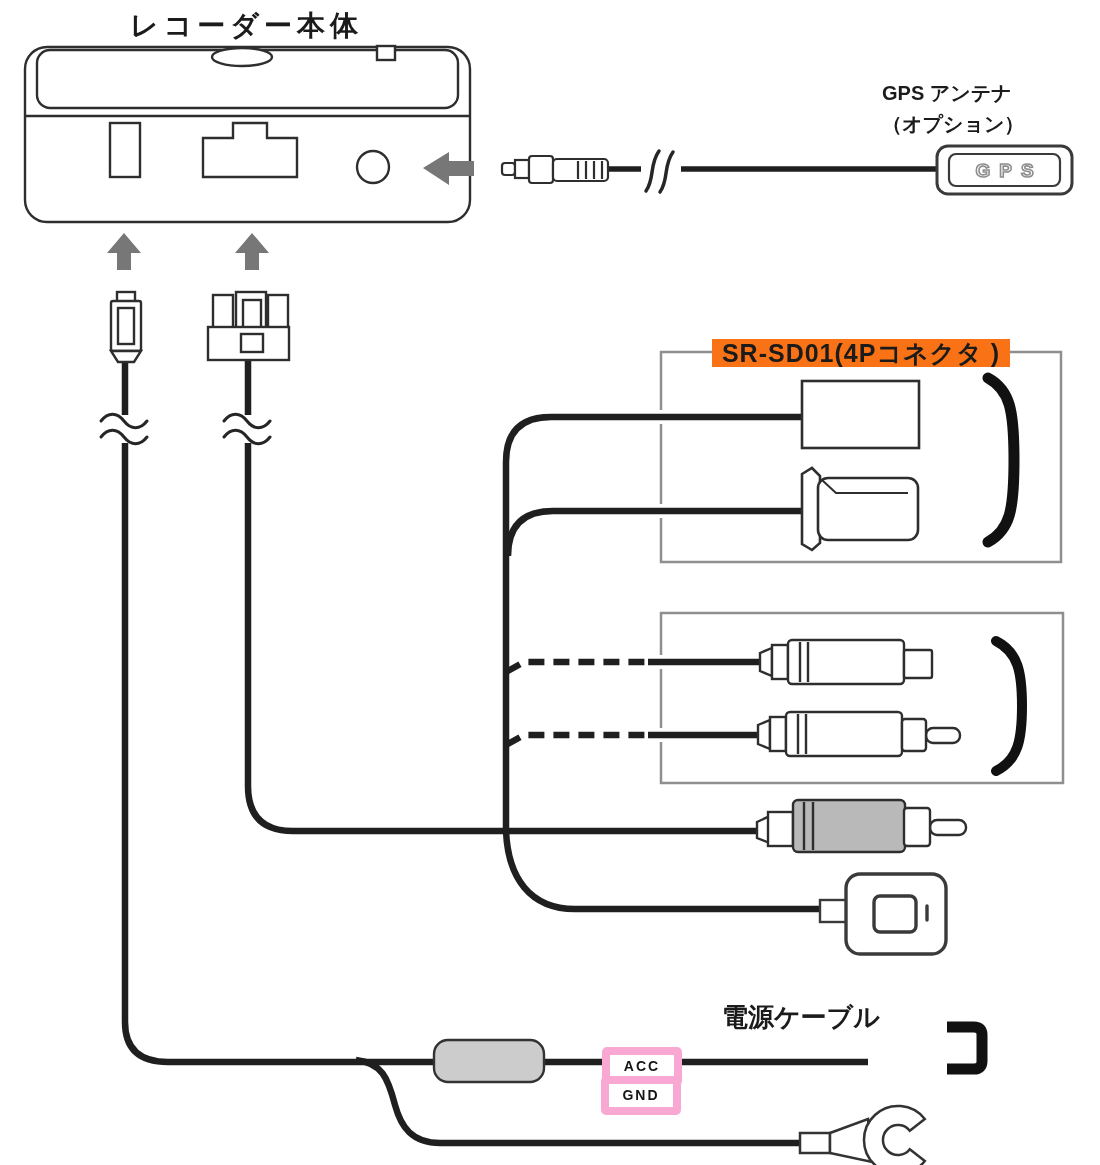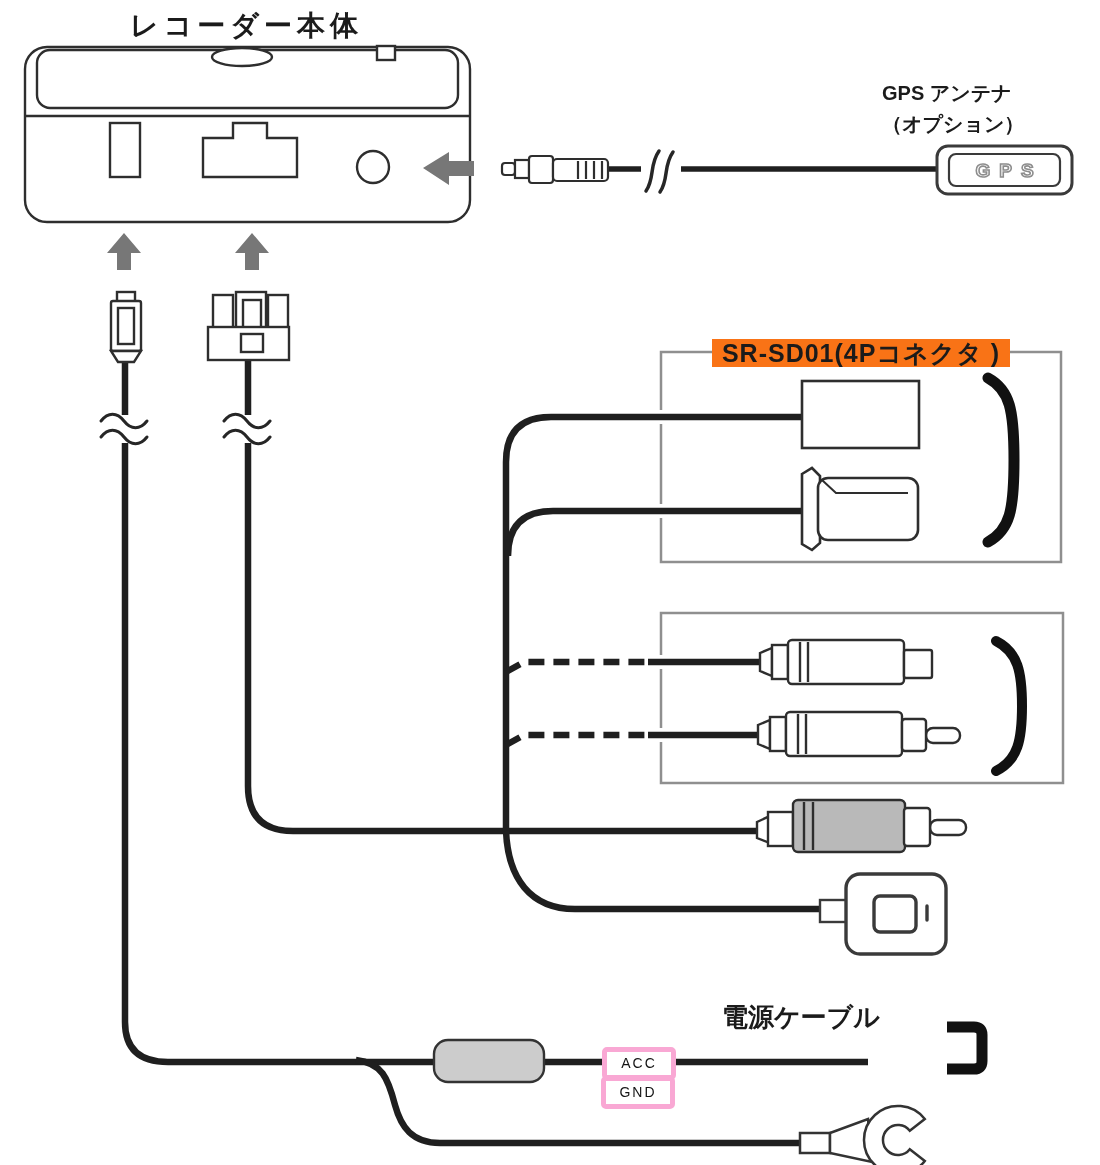--- a/index.html
+++ b/index.html
@@ -11,22 +11,22 @@
   .lbl{position:absolute;font-weight:700;color:#1b1b1b;white-space:nowrap;}
   .title{left:130px;top:7px;font-size:28px;letter-spacing:5px;}
   .gps-label{left:882px;top:78px;font-size:20px;line-height:31px;}
   .video-label{left:671px;top:249px;font-size:25px;line-height:32px;}
   .boxlabel{position:absolute;text-align:center;font-weight:700;font-size:25px;letter-spacing:1px;}
   .boxlabel span{background:#f97316;padding:0 10px;}
   .sd01{left:661px;top:337px;width:400px;}
   .sd02{left:661px;top:598px;width:402px;}
   .power-label{left:722px;top:992px;font-size:26px;margin-top:8px;}
   .tag{
-    position:absolute;background:#ffffff;border:5px solid #f9a8d4;border-radius:5px;
-    font-size:14px;font-weight:400;letter-spacing:2px;text-align:center;line-height:23px;
+    position:absolute;background:#ffffff;border:8px solid #f9a8d4;border-radius:5px;
+    font-size:14px;font-weight:700;letter-spacing:2px;text-align:center;line-height:23px;
     width:64px;height:23px;color:#141414;
   }
   .tag-acc{left:602px;top:1047px;}
   .tag-gnd{left:601px;top:1076px;}
   .gps-text{
     position:absolute;left:949px;top:156px;width:111px;height:30px;line-height:30px;
     text-align:center;font-size:19px;font-weight:700;letter-spacing:9px;text-indent:9px;
     color:#ffffff;-webkit-text-stroke:1.6px #8d8d8d;
   }
 </style>

